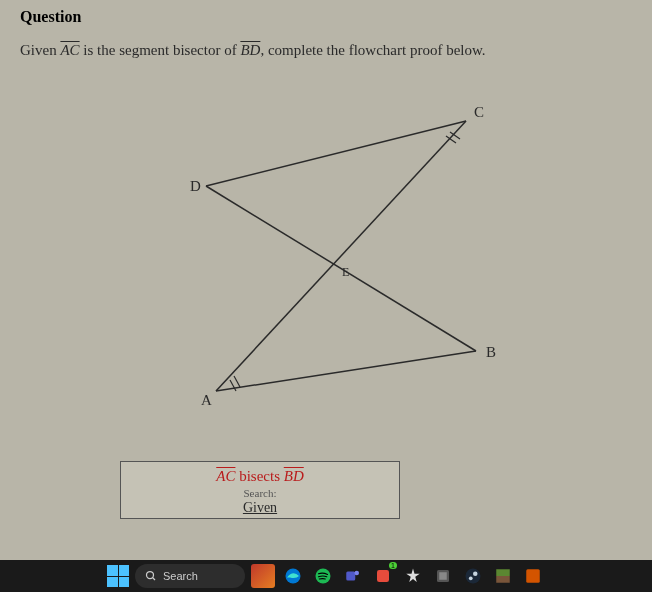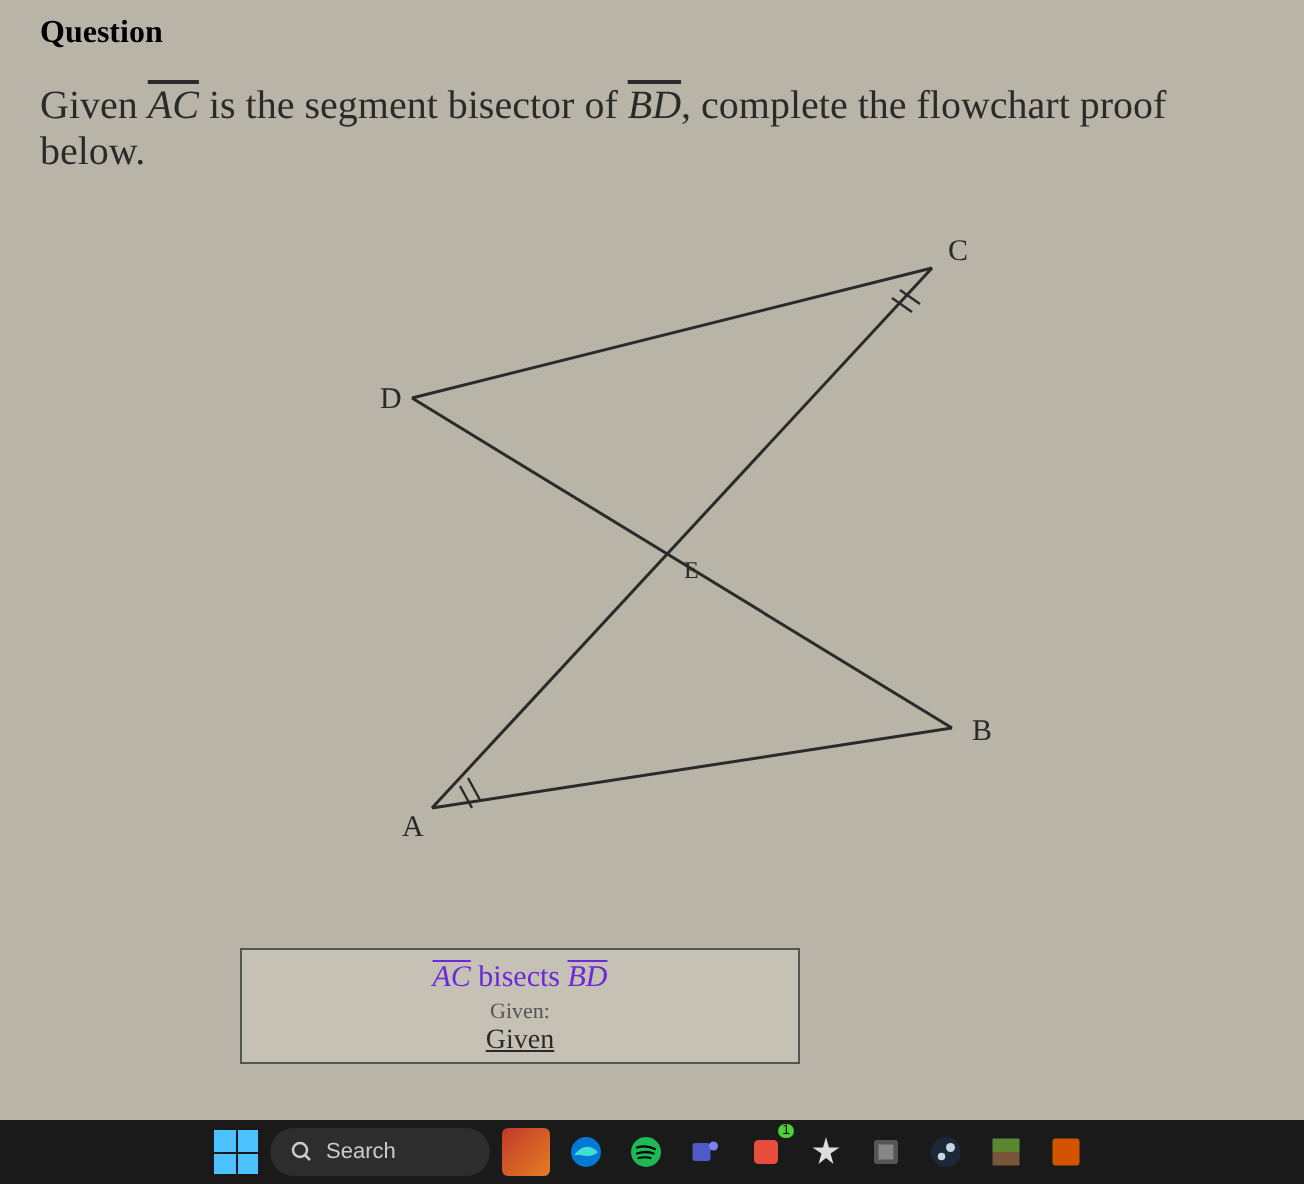--- a/index.html
+++ b/index.html
@@ -15,23 +15,23 @@
       padding: 8px 20px;
       color: #3a3a3a;
     }
     .section-title {
       font-size: 16px;
       font-weight: bold;
       color: #000000;
       margin-bottom: 16px;
     }
     .problem-statement {
-      font-size: 20px;
+      font-size: 15px;
       color: #2a2a2a;
-      margin-bottom: 16px;
+      margin-bottom: 32px;
     }
     .overline {
       text-decoration: overline;
       font-style: italic;
     }
     .diagram-container {
       width: 100%;
       display: flex;
       justify-content: center;
       margin-top: 10px;
@@ -44,21 +44,21 @@
     .flowchart-box {
       width: 280px;
       margin-left: 100px;
       border: 1px solid #555;
       background: #c5c2b5;
       text-align: center;
       padding: 6px 8px 2px 8px;
     }
     .flowchart-statement {
       font-size: 15px;
-      color: #6d28d9;
+      color: #b91c1c;
       margin-bottom: 2px;
     }
     .flowchart-reason-label {
       font-size: 11px;
       color: #555;
       margin-bottom: 1px;
     }
     .flowchart-reason {
       font-size: 14px;
       color: #2a2a2a;
@@ -140,21 +140,21 @@
         <text x="55" y="314">A</text>
         <text x="196" y="185" font-size="12">E</text>
       </g>
     </svg>
   </div>
 
   <div class="flowchart-box">
     <div class="flowchart-statement">
       <span class="overline">AC</span><span> bisects </span><span class="overline">BD</span>
     </div>
-    <div class="flowchart-reason-label">Given:</div>
+    <div class="flowchart-reason-label">Search:</div>
     <div class="flowchart-reason">Given</div>
   </div>
 </div>
 
 <div class="taskbar">
   <div class="spacer"></div>
   <div class="taskbar-start">
     <div></div>
       <div></div>
       <div></div>

